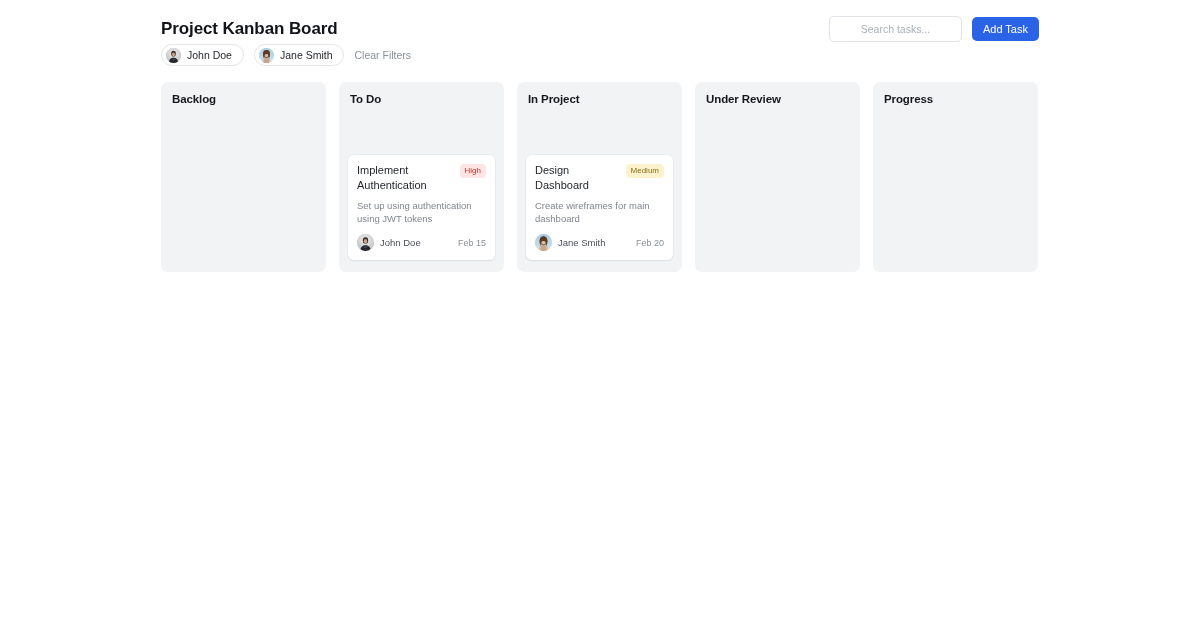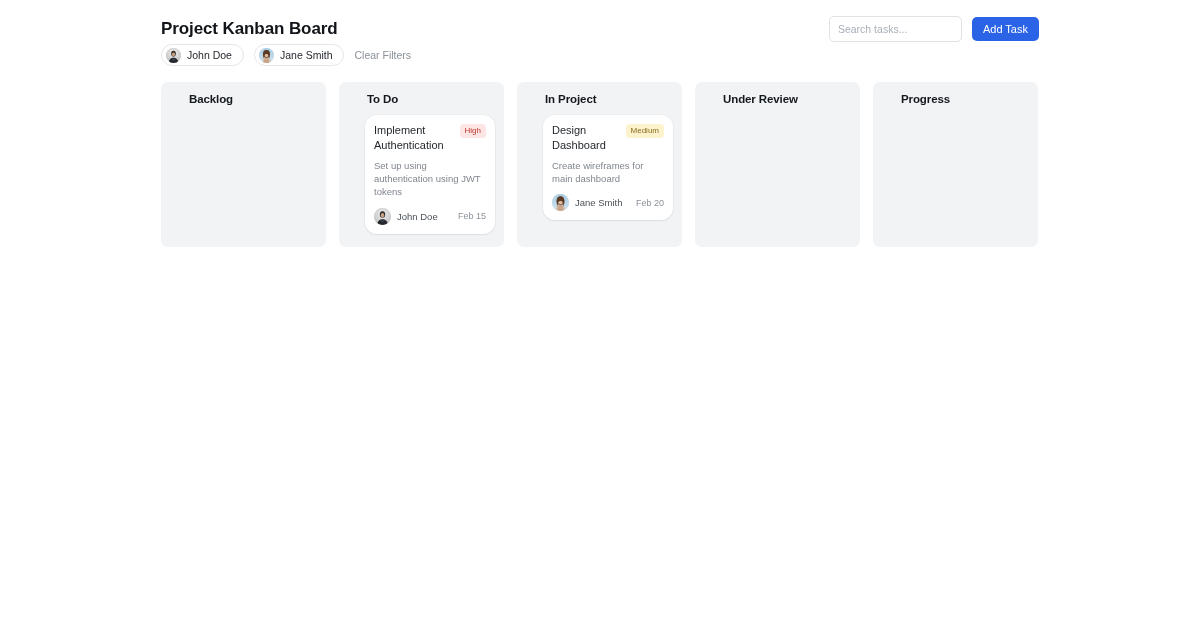--- a/index.html
+++ b/index.html
@@ -52,20 +52,21 @@
     width: 133px;
     height: 26px;
     border: 1px solid #dfe3e8;
     border-radius: 5px;
     background: #ffffff;
     font-family: "Liberation Sans", "DejaVu Sans", sans-serif;
     font-size: 10.5px;
     color: #1f2328;
     padding: 0 8px;
     outline: none;
+    text-align: center;
   }
   .search-input::placeholder { color: #a8b0b9; }
 
   .add-task-btn {
     height: 24px;
     padding: 0 11px;
     border: none;
     border-radius: 5px;
     background: #2b63e6;
     color: #ffffff;
@@ -135,45 +136,46 @@
     width: 878px;
     display: flex;
     gap: 13px;
   }
 
   .column {
     width: 165px;
     min-height: 160px;
     background: #f1f3f5;
     border-radius: 7px;
-    padding: 9px 9px 12px 26px;
+    padding: 9px 9px 12px 9px;
   }
 
   .column-title {
     font-size: 11.5px;
     font-weight: bold;
     color: #15181c;
     margin: 2px 0 10px 2px;
     letter-spacing: -0.1px;
   }
 
   .column-body {
     display: flex;
     flex-direction: column;
     gap: 8px;
   }
   .column-body.empty { min-height: 120px; }
 
   
   .task-card {
     background: #ffffff;
-    border-radius: 12px;
+    border-radius: 6px;
     padding: 8px 9px 9px 9px;
     box-shadow: 0 1px 2px rgba(16, 24, 40, 0.07), 0 0 0 1px rgba(16,24,40,0.025);
     cursor: pointer;
+    margin-top: 40px;
   }
 
   .task-head {
     display: flex;
     align-items: flex-start;
     justify-content: space-between;
     gap: 6px;
   }
 
   .task-title {

